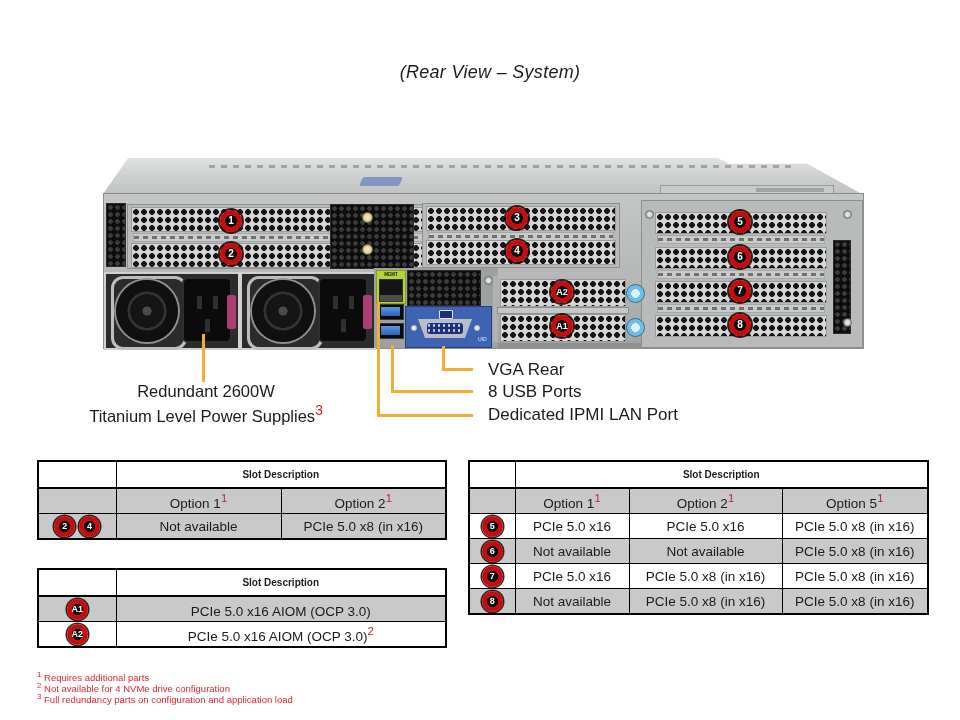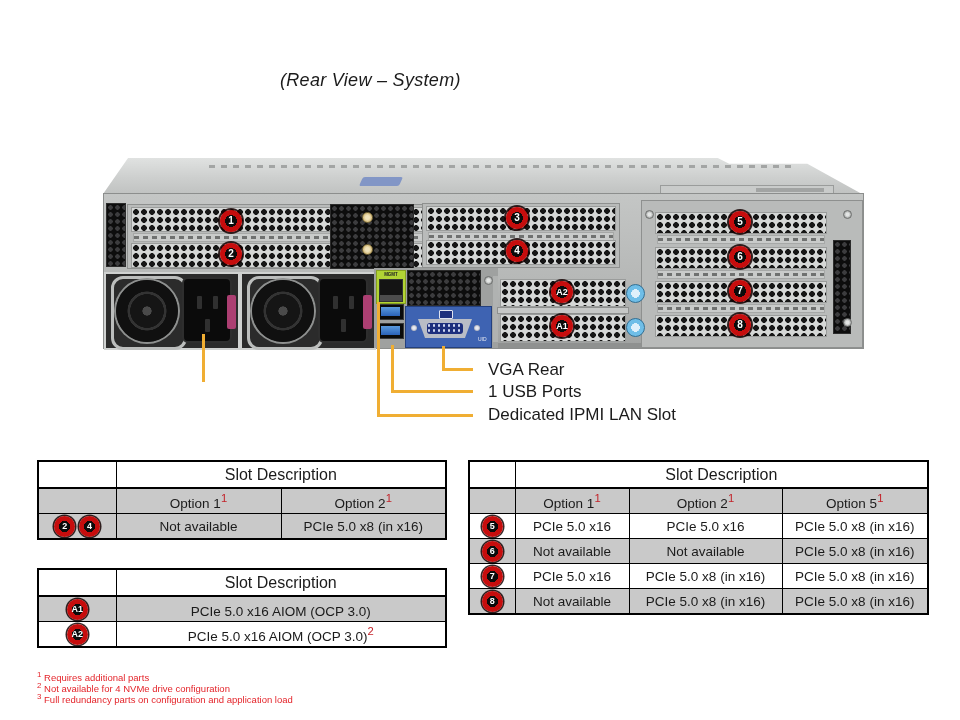--- a/index.html
+++ b/index.html
@@ -1,21 +1,21 @@
 <!DOCTYPE html>
 <html><head>
 <meta charset="utf-8">
 <style>
   html,body{margin:0;padding:0;background:#fff;}
   #stage{position:relative;width:960px;height:720px;background:#fff;overflow:hidden;
          font-family:"Liberation Sans",sans-serif;color:#1b1b1b;}
   .abs{position:absolute;}
 
   
-  .title{left:280px;top:70px;width:420px;text-align:left;font-size:18px;font-style:italic;letter-spacing:.3px;}
+  .title{left:280px;top:62px;width:420px;text-align:center;font-size:18px;font-style:italic;letter-spacing:.3px;}
 
   
   .lid{left:103px;top:158px;width:759px;height:36px;
        background:linear-gradient(180deg,#e0e2e1 0%,#cdcfce 55%,#c0c2c1 100%);
        clip-path:polygon(3.3% 0,81% 0,82.5% 16%,92.8% 16%,100% 100%,0 100%);}
   .lid-vent{left:14%;right:9%;top:7px;height:3px;
        background:repeating-linear-gradient(90deg,#a3a5a4 0 6px,transparent 6px 12px);}
   .lid-sticker{left:258px;top:19px;width:40px;height:9px;background:#8296c6;border-radius:2px;transform:skewX(-24deg);}
   .riser-top{left:660px;top:185px;width:172px;height:10px;background:#c9cbca;border:1px solid #9a9c9b;}
   .riser-handle{left:756px;top:188px;width:68px;height:4px;background:#a2a4a3;}
@@ -86,21 +86,21 @@
   .cline{background:#f0ae33;z-index:9;}
   .clabel{font-size:17px;white-space:nowrap;}
   .psu-label{left:45px;top:382px;width:322px;text-align:center;font-size:16.5px;line-height:19px;}
   sup.red{color:#c3232a;}
   .fnote{color:#e4252b;font-size:9.5px;line-height:10px;}
 
   
   table.slots{position:absolute;border-collapse:collapse;table-layout:fixed;
        font-size:13.5px;border:2px solid #000;}
   table.slots td{border:1px solid #000;text-align:center;vertical-align:middle;padding:0;overflow:hidden;}
-  table.slots tr.thead td{font-weight:normal;font-size:16px;border-bottom-width:2px;height:25px;}
+  table.slots tr.thead td{font-weight:bold;font-size:10px;border-bottom-width:2px;height:25px;}
   .shade{background:#c9c9c9;}
   td.badgecell{background:#fff;}
   tr.srow td{height:24px;}
 </style>
 </head>
 <body>
 
 <div id="stage">
 
   <div class="abs title">(Rear View – System)</div>
@@ -206,22 +206,26 @@
 
   <div class="abs cline" style="left:202px;top:334px;width:3px;height:48px;"></div>
   <div class="abs cline" style="left:377px;top:302px;width:3px;height:115px;"></div>
   <div class="abs cline" style="left:377px;top:414px;width:96px;height:3px;"></div>
   <div class="abs cline" style="left:391px;top:345px;width:3px;height:48px;"></div>
   <div class="abs cline" style="left:391px;top:390px;width:82px;height:3px;"></div>
   <div class="abs cline" style="left:442px;top:346px;width:3px;height:25px;"></div>
   <div class="abs cline" style="left:442px;top:368px;width:31px;height:3px;"></div>
 
   <div class="abs clabel" style="left:488px;top:360px;">VGA Rear</div>
-  <div class="abs clabel" style="left:488px;top:382px;">1 USB Ports</div>
-  <div class="abs clabel" style="left:488px;top:405px;">Dedicated IPMI LAN Slot</div>
+  <div class="abs clabel" style="left:488px;top:382px;">8 USB Ports</div>
+  <div class="abs clabel" style="left:488px;top:405px;">Dedicated IPMI LAN Port</div>
+  <div class="abs psu-label">
+    <span>Redundant 2600W</span><br>
+    <span>Titanium Level Power Supplies</span><sup class="red">3</sup>
+  </div>
 
   <table class="slots" style="left:37px;top:460px;width:408px;">
     <colgroup>
         <col style="width:78px">
         <col style="width:165px">
         <col style="width:165px">
       </colgroup>
     <tbody>
         <tr class="thead">
       <td></td>

